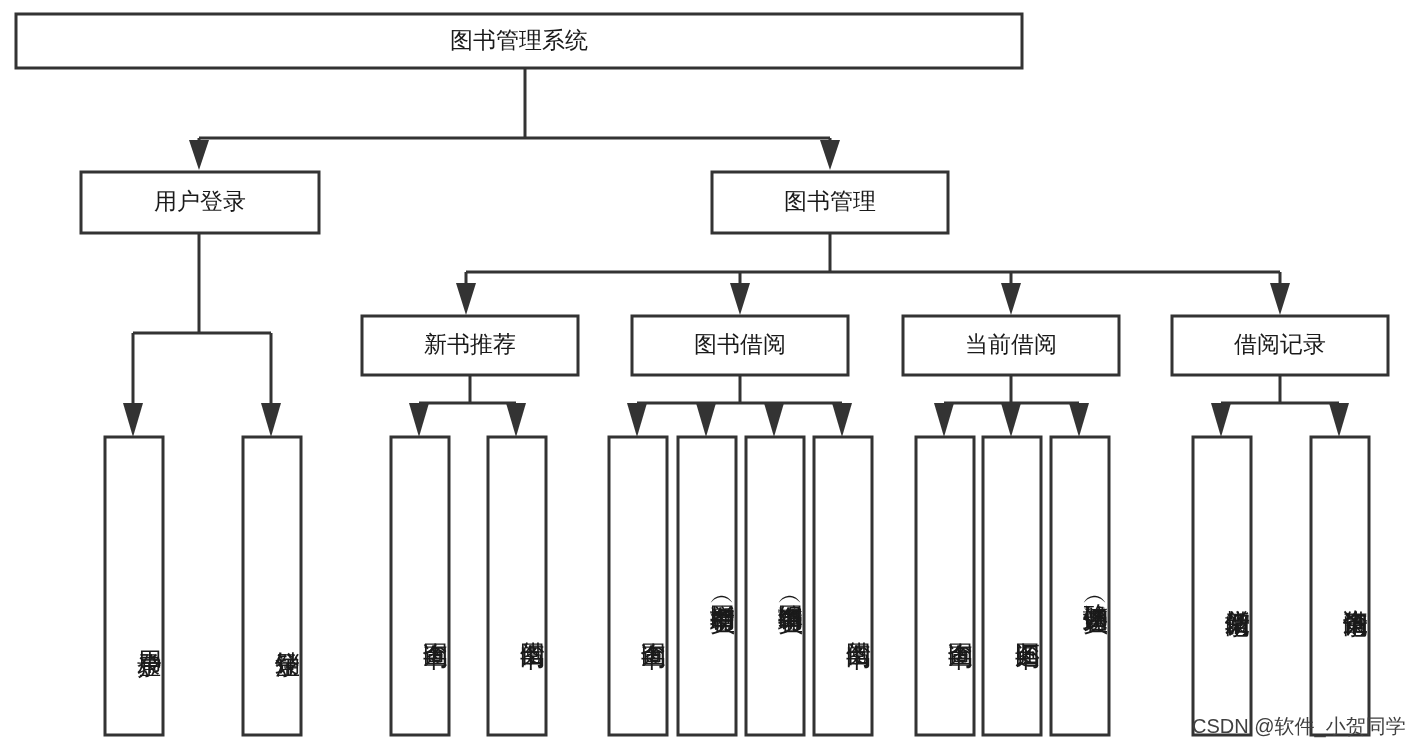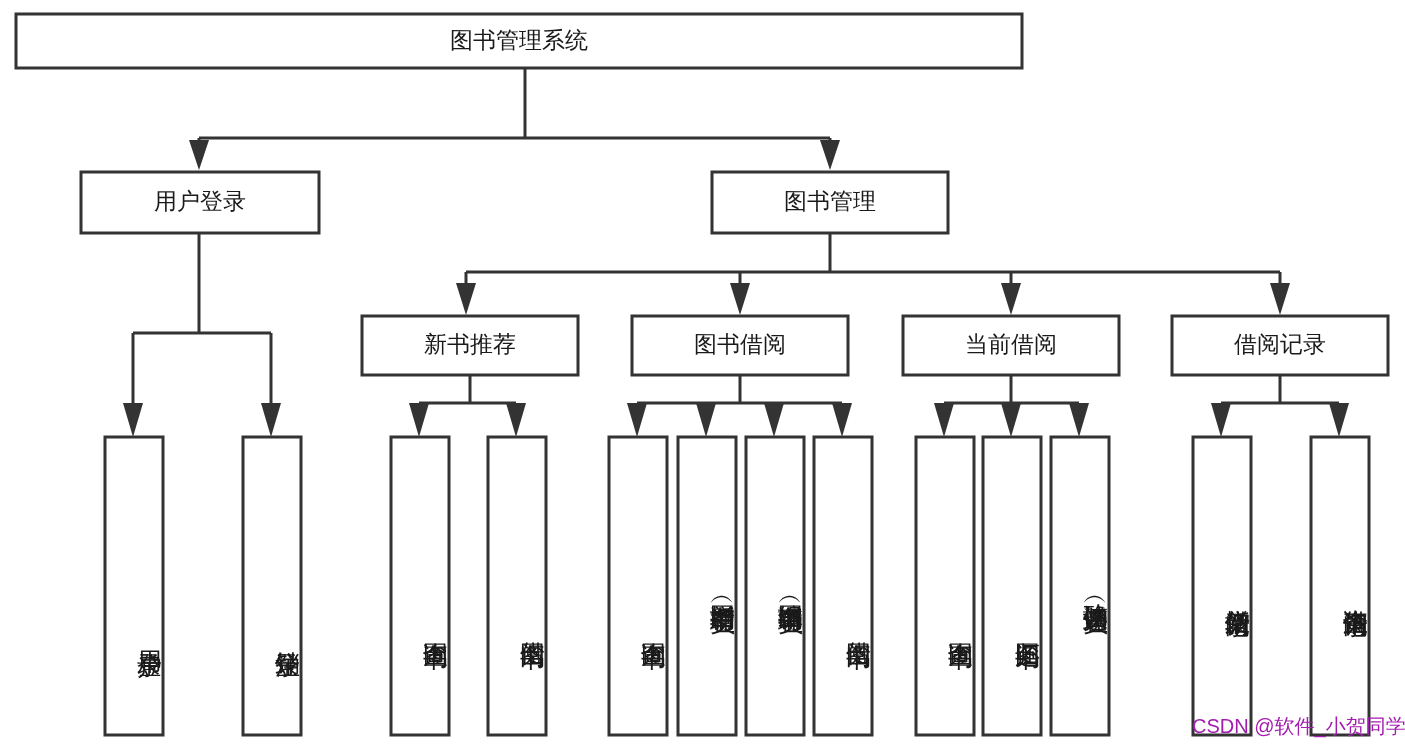--- a/index.html
+++ b/index.html
@@ -59,21 +59,21 @@
     display: flex;
     align-items: flex-start;
     justify-content: center;
     white-space: nowrap;
     pointer-events: none;
   }
   .watermark {
     position: absolute;
     font-family: "Liberation Sans", "DejaVu Sans", sans-serif;
     font-size: 20px;
-    color: #a21caf;
+    color: #404040;
     white-space: nowrap;
   }
 </style>
 </head>
 <body>
 
 <div id="diagram-root">
 
   <svg class="diagram-canvas" viewBox="0 0 1405 747">
 

